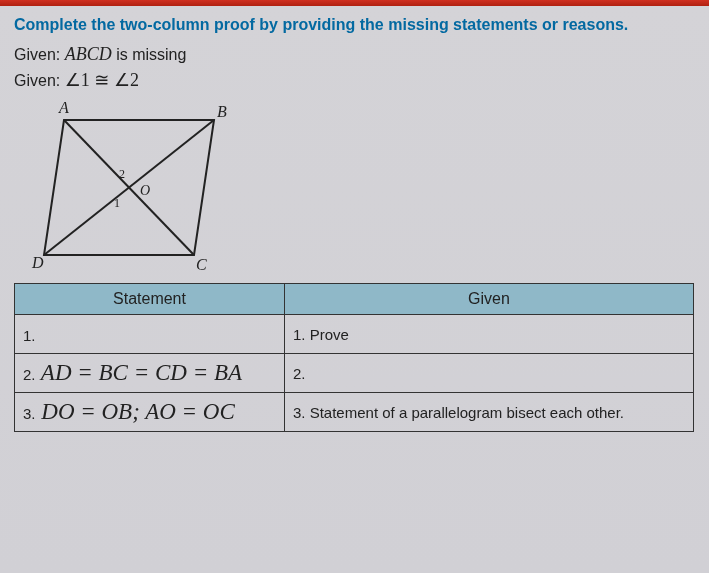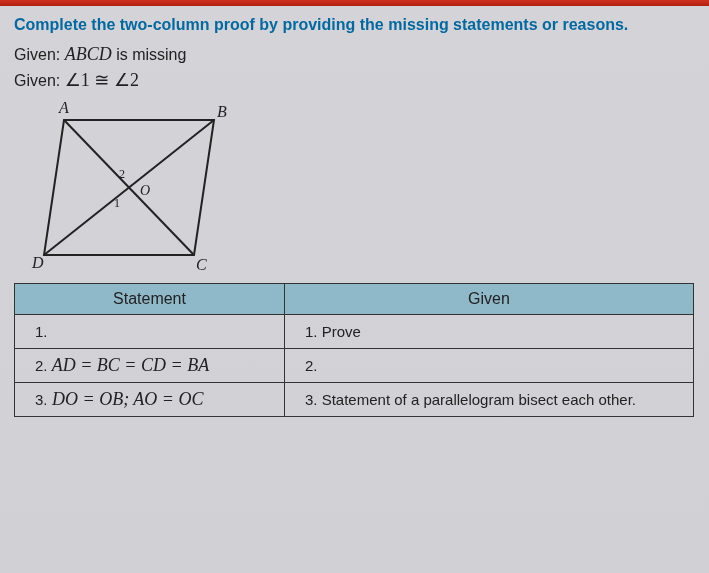--- a/index.html
+++ b/index.html
@@ -35,35 +35,35 @@
 .math { font-family: 'Times New Roman', serif; font-size: 18px; }
 .diagram-wrap { margin: 4px 0 8px 0; }
 svg { display: block; }
 table.proof {
   border-collapse: collapse;
   width: 680px;
   margin-top: 6px;
 }
 table.proof th, table.proof td {
   border: 1px solid #333;
-  padding: 6px 20px;
+  padding: 6px 8px;
   text-align: left;
   font-family: Arial, sans-serif;
   font-size: 15px;
   color: #222;
 }
 table.proof th {
   background: #8fb8c8;
   font-weight: normal;
   text-align: center;
   font-size: 16px;
 }
 table.proof td.stmt { width: 270px; }
 .rownum { font-family: Arial, sans-serif; }
-.cell-math { font-family: 'Times New Roman', serif; font-size: 18px; }
+.cell-math { font-family: 'Times New Roman', serif; font-size: 23px; }
 </style>
 </head>
 <body>
 
 <div class="redbar"></div>
 
 <div class="content">
 
   <p class="instruction">Complete the two-column proof by providing the missing statements or reasons.</p>
 

